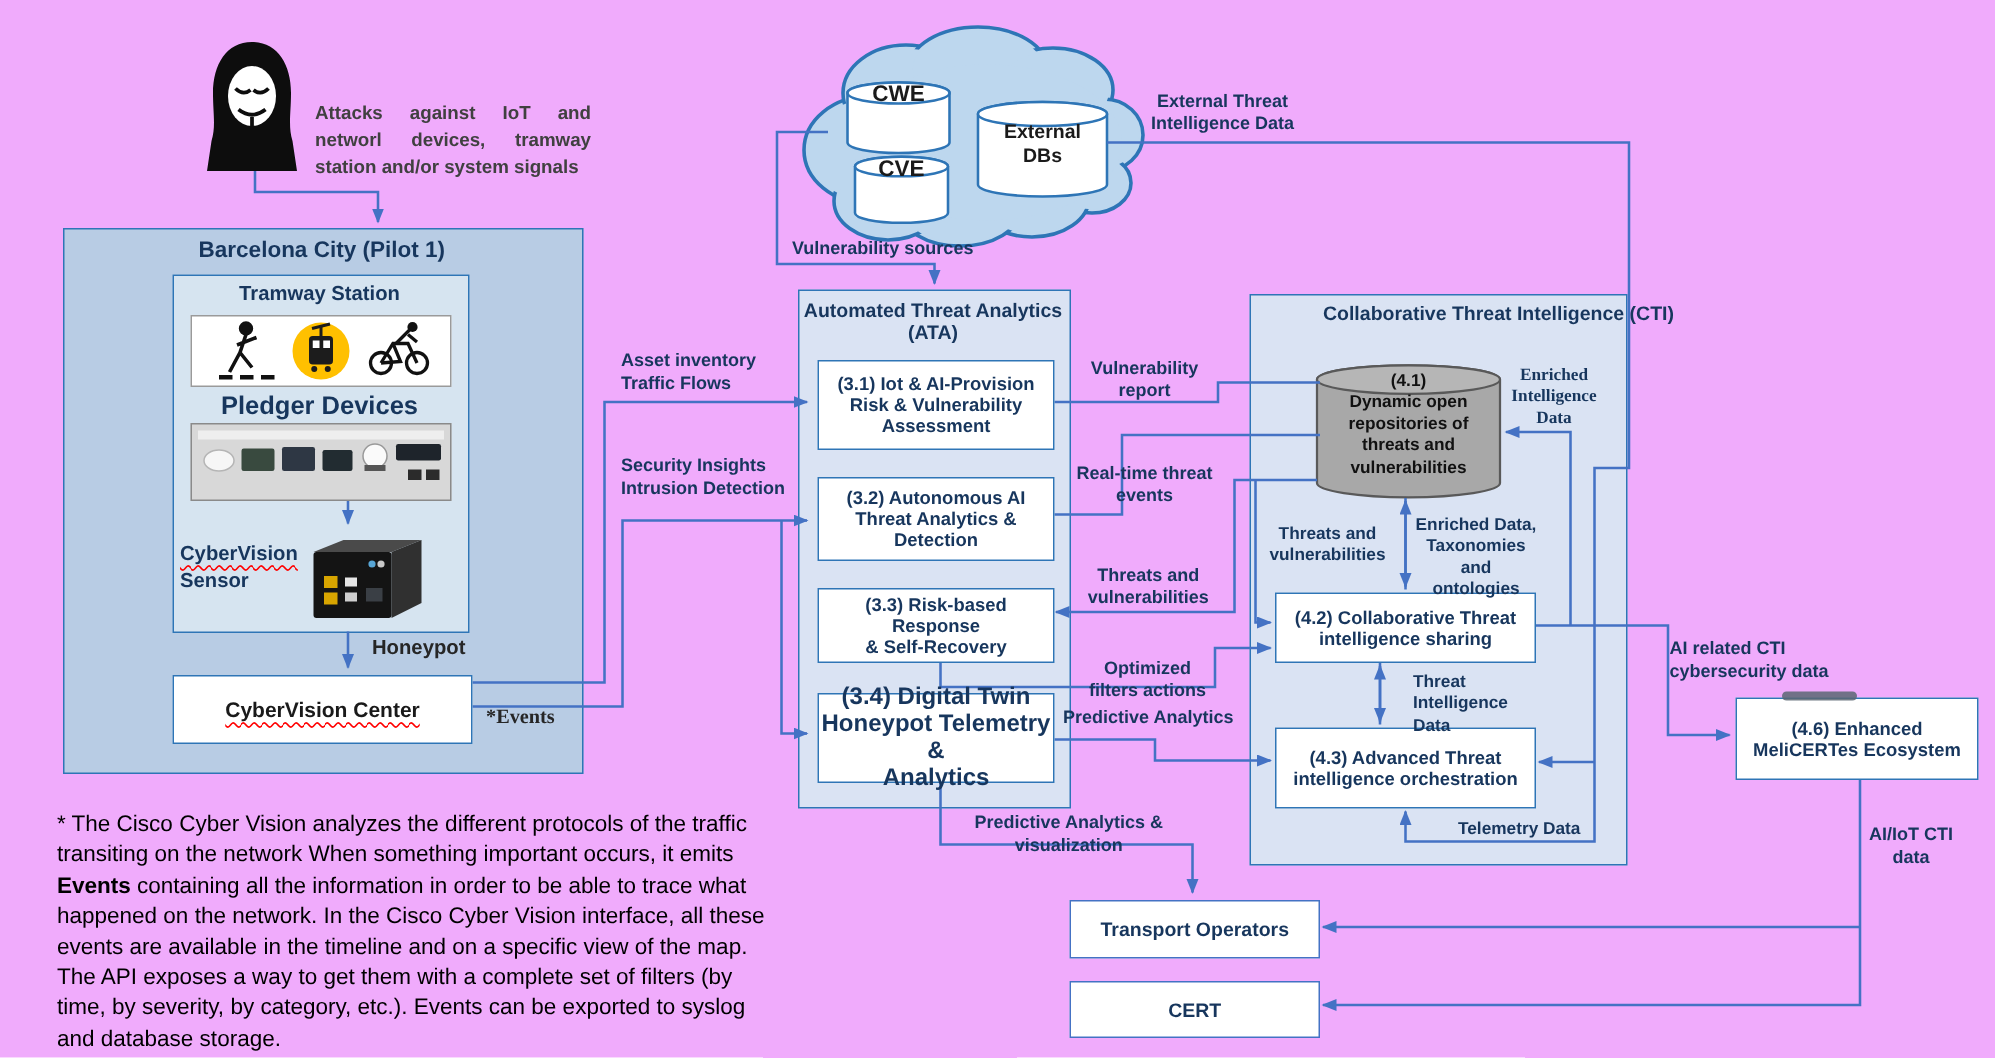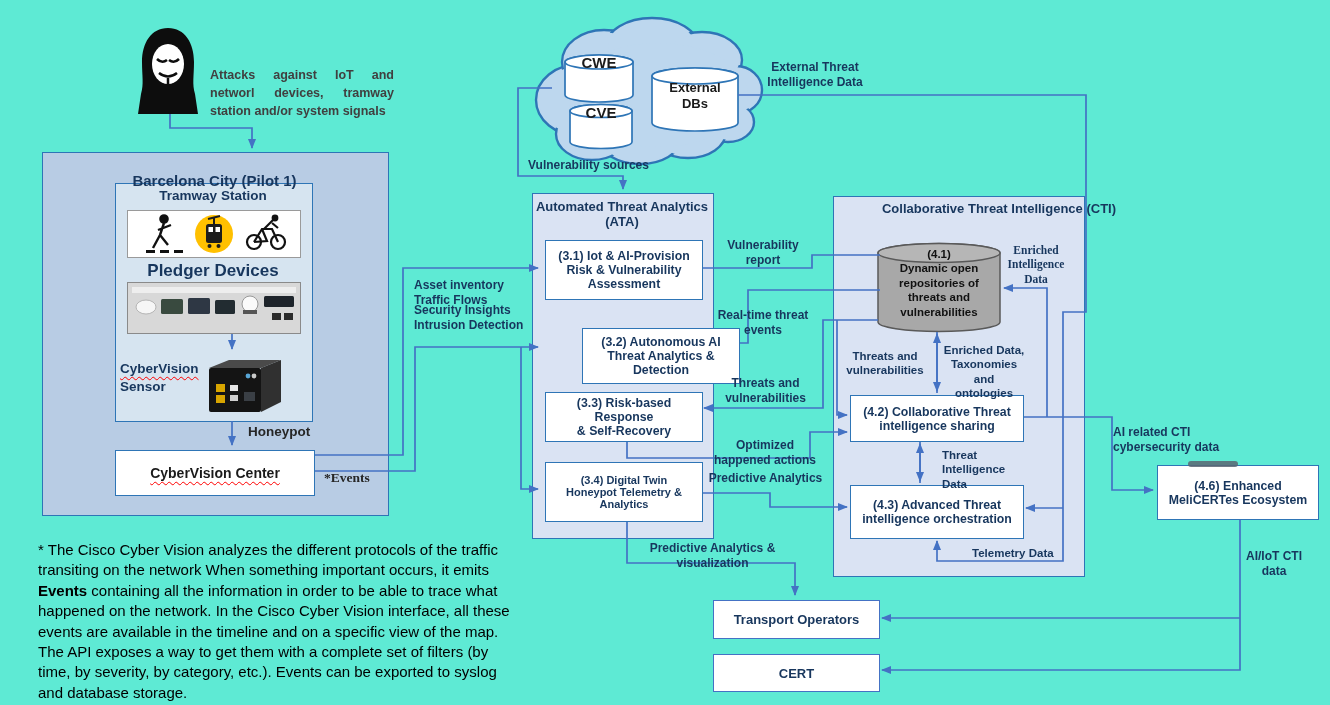--- a/index.html
+++ b/index.html
@@ -1,16 +1,16 @@
 <!DOCTYPE html>
 <html><head>
 <meta charset="utf-8">
 <style>
   html,body{margin:0;padding:0;background:#fff;}
-  #stage{position:relative;width:1330px;height:705px;background:#5eead4;overflow:hidden;
+  #stage{position:relative;width:1330px;height:705px;background:#f0abfc;overflow:hidden;
          font-family:"Liberation Sans",sans-serif;}
   .abs{position:absolute;}
   .pre{white-space:pre-line;}
   
   .panel{position:absolute;border:1.6px solid #2e75b6;z-index:1;}
   .barcelona{background:#b8cce4;}
   .innerbox{background:#d6e4f0;border:1.4px solid #2e75b6;}
   .lightpanel{background:#dae3f3;}
   
   .node{position:absolute;background:#fff;border:1.4px solid #2e75b6;z-index:10;
@@ -127,21 +127,21 @@
       <ellipse cx="35" cy="38" rx="16" ry="20" fill="#ffffff"></ellipse>
       <path d="M24 33 q5 5 10 1" stroke="#0d0d0d" stroke-width="2.5" fill="none"></path>
       <path d="M36 34 q5 4 10 -1" stroke="#0d0d0d" stroke-width="2.5" fill="none"></path>
       <path d="M26 47 q9 7 18 0" stroke="#0d0d0d" stroke-width="2.5" fill="none"></path>
       <path d="M35 52 l0 6" stroke="#0d0d0d" stroke-width="2.5"></path>
     </svg>
   </div>
   <div class="abs" style="left:210px;top:66px;width:184px;font-size:12.5px;line-height:1.45;
        color:#404040;font-weight:600;text-align:justify;z-index:12;">Attacks against IoT and networl devices, tramway station and/or system signals</div>
 
-  <div class="title" style="left:42px;top:172px;width:345px;font-size:15px;">Barcelona City (Pilot 1)</div>
+  <div class="title" style="left:42px;top:158px;width:345px;font-size:15px;">Barcelona City (Pilot 1)</div>
   <div class="title" style="left:115px;top:188px;width:196px;font-size:13.5px;">Tramway Station</div>
 
   <div class="strip" style="left:127px;top:210px;width:172px;height:46px;background:#fff;border:1px solid #9a9a9a;">
     <svg width="172" height="46" viewBox="0 0 172 46">
       <g stroke="#111" stroke-width="2.4" fill="none">
         <circle cx="36" cy="8" r="3.6" fill="#111"></circle>
         <path d="M36 12 L32 24 M30 19 L43 14 M32 24 L25 37 M32 24 L40 34"></path>
       </g>
       <g fill="#111">
         <rect x="18" y="39" width="9" height="3"></rect>
@@ -214,47 +214,47 @@
   <div class="abs" style="left:324px;top:470px;font-size:13.5px;font-weight:600;color:#262626;z-index:12;font-family:Liberation Serif, serif;">*Events</div>
 
   <div class="lbl lbl-b ctr" style="left:575px;top:54px;width:48px;font-size:15px;color:#1a1a1a;">CWE</div>
   <div class="lbl lbl-b ctr" style="left:577px;top:104px;width:48px;font-size:15px;color:#1a1a1a;">CVE</div>
   <div class="lbl lbl-b ctr pre" style="left:655px;top:80px;width:80px;font-size:13px;color:#1a1a1a;">External
 DBs</div>
   <div class="lbl lbl-b" style="left:528px;top:158px;">Vulnerability sources</div>
   <div class="lbl lbl-b pre ctr" style="left:760px;top:60px;width:110px;">External Threat
 Intelligence Data</div>
 
-  <div class="lbl pre" style="left:414px;top:233px;margin-top:45px;">Asset inventory
+  <div class="lbl pre" style="left:414px;top:233px;">Asset inventory
 Traffic Flows</div>
   <div class="lbl pre" style="left:414px;top:303px;">Security Insights
 Intrusion Detection</div>
 
   <div class="title pre" style="left:532px;top:199px;width:180px;font-size:13px;">Automated Threat Analytics
 (ATA)</div>
   <div class="node pre" style="left:545px;top:240px;width:156px;height:58px;font-size:12.3px;">(3.1) Iot &amp; AI-Provision
 Risk &amp; Vulnerability
 Assessment</div>
-  <div class="node pre" style="left:545px;top:328px;width:156px;height:54px;font-size:12.3px;margin-left:37px;">(3.2) Autonomous AI
+  <div class="node pre" style="left:545px;top:318px;width:156px;height:54px;font-size:12.3px;">(3.2) Autonomous AI
 Threat Analytics &amp;
 Detection</div>
   <div class="node pre" style="left:545px;top:392px;width:156px;height:48px;font-size:12.3px;">(3.3) Risk-based Response
 &amp; Self-Recovery</div>
-  <div class="node pre" style="left:545px;top:462px;width:156px;height:58px;font-size:11px;">(3.4) Digital Twin
+  <div class="node pre" style="left:545px;top:462px;width:156px;height:58px;font-size:16px;">(3.4) Digital Twin
 Honeypot Telemetry &amp;
 Analytics</div>
 
   <div class="lbl pre ctr" style="left:713px;top:238px;width:100px;">Vulnerability
 report</div>
   <div class="lbl pre ctr" style="left:708px;top:308px;width:110px;">Real-time threat
 events</div>
   <div class="lbl pre ctr" style="left:713px;top:376px;width:105px;">Threats and
 vulnerabilities</div>
   <div class="lbl pre ctr" style="left:710px;top:438px;width:110px;">Optimized
-happened actions</div>
+filters actions</div>
   <div class="lbl ctr" style="left:703px;top:471px;width:125px;">Predictive Analytics</div>
   <div class="lbl pre ctr" style="left:645px;top:541px;width:135px;">Predictive Analytics &amp;
 visualization</div>
 
   <div class="title" style="left:833px;top:201px;width:250px;font-size:13px;margin-left:41px;">Collaborative Threat Intelligence (CTI)</div>
   <div class="lbl pre ctr" style="left:876px;top:247px;width:126px;font-size:11.5px;color:#111;z-index:12;">(4.1)
 Dynamic open
 repositories of
 threats and
 vulnerabilities</div>

